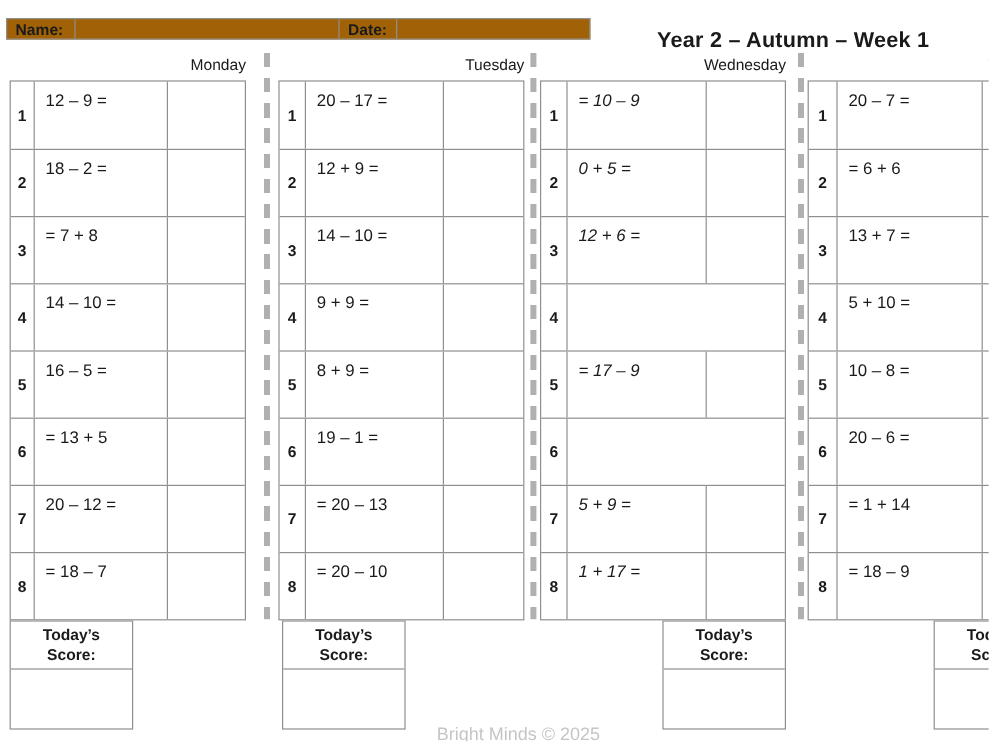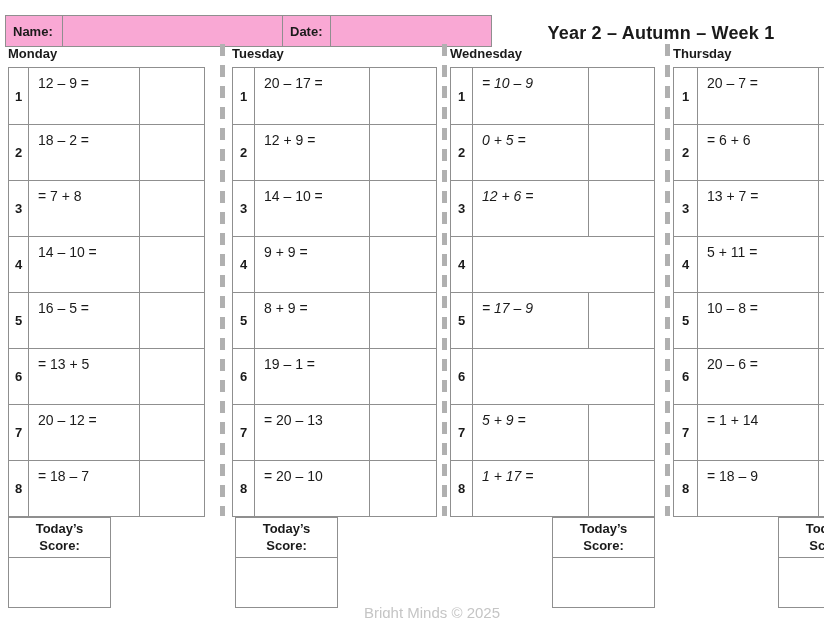--- a/index.html
+++ b/index.html
@@ -9,40 +9,40 @@
     --footer:#c5c5c5;
   }
   *{box-sizing:border-box;margin:0;padding:0;}
   html,body{background:#fff;}
   .page{
     position:relative;width:824px;height:618px;background:#fff;overflow:hidden;
     font-family:"Liberation Sans","DejaVu Sans",sans-serif;color:var(--text);
   }
   
   .namebar{
-    position:absolute;left:5px;top:15px;width:487px;height:32px;
-    border:1px solid var(--border);display:flex;background:#f9a8d4;
+    position:absolute;left:5px;top:15px;width:487px;height:18px;
+    border:1px solid var(--border);display:flex;background:#a16207;
   }
   .namebar .lbl{
     font-weight:bold;font-size:13px;display:flex;align-items:center;
     padding-left:7px;border-right:1px solid var(--border);
   }
   .namebar .lbl.name{width:57px;}
   .namebar .lbl.date{width:49px;border-left:1px solid var(--border);}
   .namebar .field{height:100%;}
   .namebar .field.name{width:219px;}
   .namebar .field.date{flex:1;}
   
   .title{
     position:absolute;left:498px;top:23px;width:326px;text-align:center;
     font-weight:bold;font-size:18px;letter-spacing:.2px;white-space:nowrap;
   }
   
   .day-header{
-    position:absolute;top:46px;text-align:left;font-weight:bold;font-size:13px;
+    position:absolute;top:46px;text-align:right;font-weight:normal;font-size:13px;
   }
   
   .day-table{
     position:absolute;top:67px;border:1px solid var(--border);background:#fff;
   }
   .row{display:flex;height:56px;}
   .row + .row{border-top:1px solid var(--border);}
   .cell-num{
     border-right:1px solid var(--border);display:flex;align-items:center;
     justify-content:center;font-weight:bold;font-size:13px;flex:0 0 auto;
@@ -246,21 +246,21 @@
       <div class="cell-expr">= 6 + 6</div>
       <div class="cell-ans"></div>
     </div>
     <div class="row">
       <div class="cell-num">3</div>
       <div class="cell-expr">13 + 7 =</div>
       <div class="cell-ans"></div>
     </div>
     <div class="row">
       <div class="cell-num">4</div>
-      <div class="cell-expr">5 + 11 =</div>
+      <div class="cell-expr">5 + 10 =</div>
       <div class="cell-ans"></div>
     </div>
     <div class="row">
       <div class="cell-num">5</div>
       <div class="cell-expr">10 – 8 =</div>
       <div class="cell-ans"></div>
     </div>
     <div class="row">
       <div class="cell-num">6</div>
       <div class="cell-expr">20 – 6 =</div>

